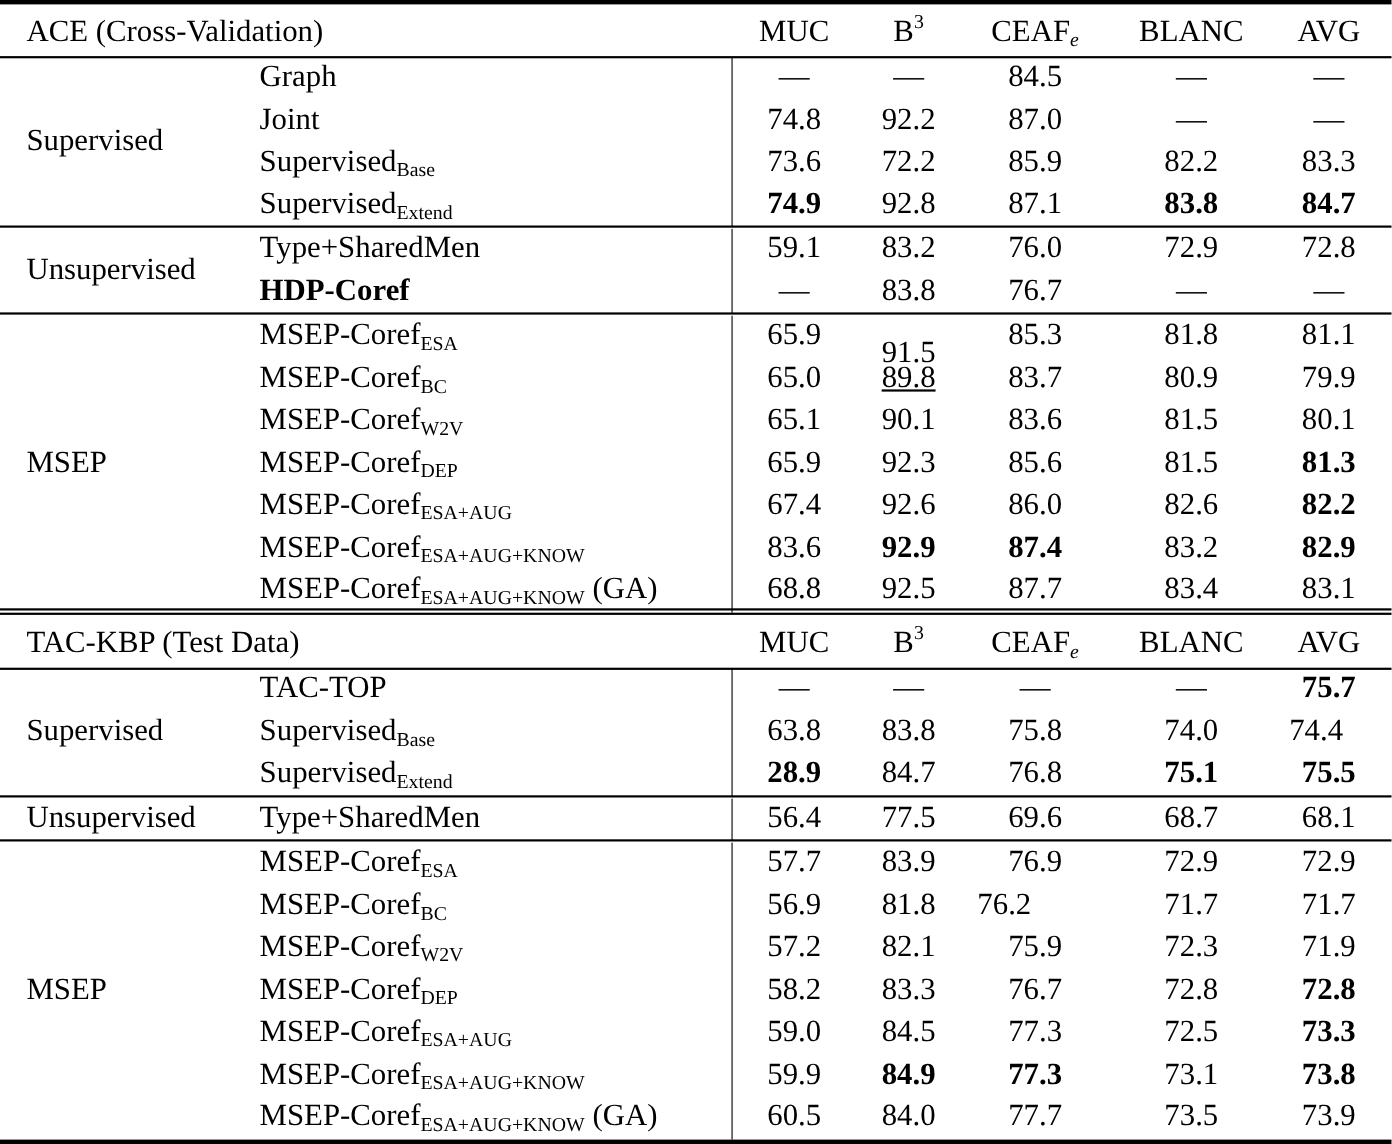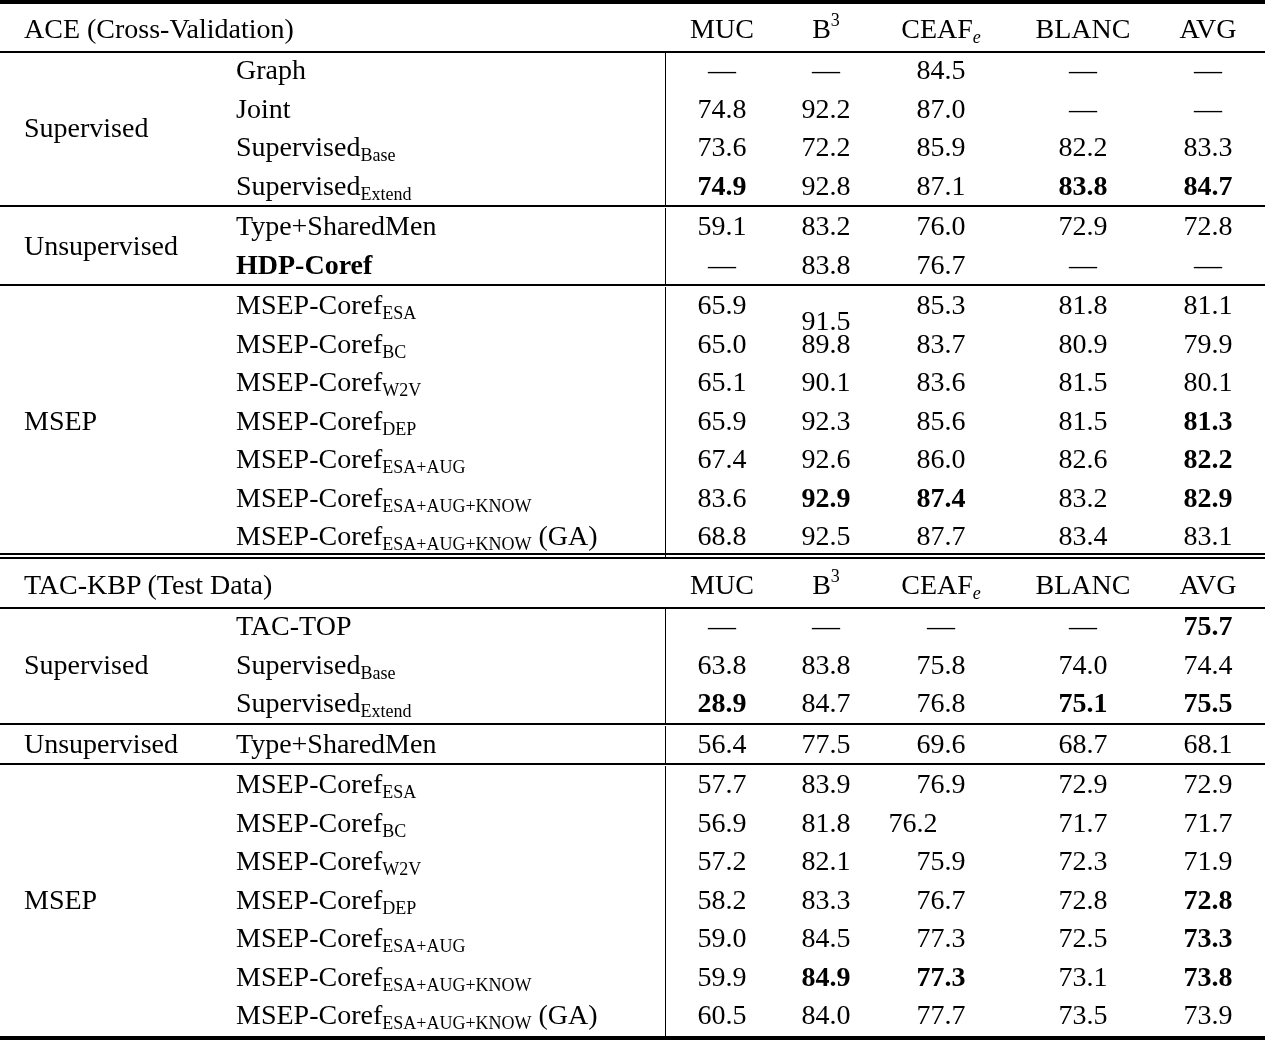--- a/index.html
+++ b/index.html
@@ -69,21 +69,21 @@
     <div class="vline" style="top: 208px; height: 77px;"></div>
     <div class="rule" style="top: 284px; height: 2px;"></div>
     <div class="cell" style="left: 236px; top: 286px;">MSEP-Coref<sub>ESA</sub></div>
     <div class="cell num" style="left: 667px; top: 286px;">65.9</div>
     <div class="cell num" style="left: 771px; top: 302px;">91.5</div>
     <div class="cell num" style="left: 886px; top: 286px;">85.3</div>
     <div class="cell num" style="left: 1028px; top: 286px;">81.8</div>
     <div class="cell num" style="left: 1153px; top: 286px;">81.1</div>
     <div class="cell" style="left: 236px; top: 324.5px;">MSEP-Coref<sub>BC</sub></div>
     <div class="cell num" style="left: 667px; top: 324.5px;">65.0</div>
-    <div class="cell num" style="left: 771px; top: 324.5px;">89.8</div>
+    <div class="cell num" style="left: 771px; top: 324.5px; text-decoration: underline;">89.8</div>
     <div class="cell num" style="left: 886px; top: 324.5px;">83.7</div>
     <div class="cell num" style="left: 1028px; top: 324.5px;">80.9</div>
     <div class="cell num" style="left: 1153px; top: 324.5px;">79.9</div>
     <div class="cell" style="left: 236px; top: 363px;">MSEP-Coref<sub>W2V</sub></div>
     <div class="cell num" style="left: 667px; top: 363px;">65.1</div>
     <div class="cell num" style="left: 771px; top: 363px;">90.1</div>
     <div class="cell num" style="left: 886px; top: 363px;">83.6</div>
     <div class="cell num" style="left: 1028px; top: 363px;">81.5</div>
     <div class="cell num" style="left: 1153px; top: 363px;">80.1</div>
     <div class="cell" style="left: 236px; top: 401.5px;">MSEP-Coref<sub>DEP</sub></div>
@@ -125,21 +125,21 @@
     <div class="cell num" style="left: 667px; top: 607px;">—</div>
     <div class="cell num" style="left: 771px; top: 607px;">—</div>
     <div class="cell num" style="left: 886px; top: 607px;">—</div>
     <div class="cell num" style="left: 1028px; top: 607px;">—</div>
     <div class="cell num bold" style="left: 1153px; top: 607px;">75.7</div>
     <div class="cell" style="left: 236px; top: 645.5px;">Supervised<sub>Base</sub></div>
     <div class="cell num" style="left: 667px; top: 645.5px;">63.8</div>
     <div class="cell num" style="left: 771px; top: 645.5px;">83.8</div>
     <div class="cell num" style="left: 886px; top: 645.5px;">75.8</div>
     <div class="cell num" style="left: 1028px; top: 645.5px;">74.0</div>
-    <div class="cell num" style="left: 1153px; top: 645.5px;">74.4</div>
+    <div class="cell num" style="left: 1111px; top: 645.5px; text-align: right;">74.4</div>
     <div class="cell" style="left: 236px; top: 684px;">Supervised<sub>Extend</sub></div>
     <div class="cell num bold" style="left: 667px; top: 684px;">28.9</div>
     <div class="cell num" style="left: 771px; top: 684px;">84.7</div>
     <div class="cell num" style="left: 886px; top: 684px;">76.8</div>
     <div class="cell num bold" style="left: 1028px; top: 684px;">75.1</div>
     <div class="cell num bold" style="left: 1153px; top: 684px;">75.5</div>
     <div class="cell" style="left: 24px; top: 645.75px;">Supervised</div>
     <div class="vline" style="top: 608px; height: 115.5px;"></div>
     <div class="rule" style="top: 722.5px; height: 2px;"></div>
     <div class="cell" style="left: 236px; top: 724.5px;">Type+SharedMen</div>

